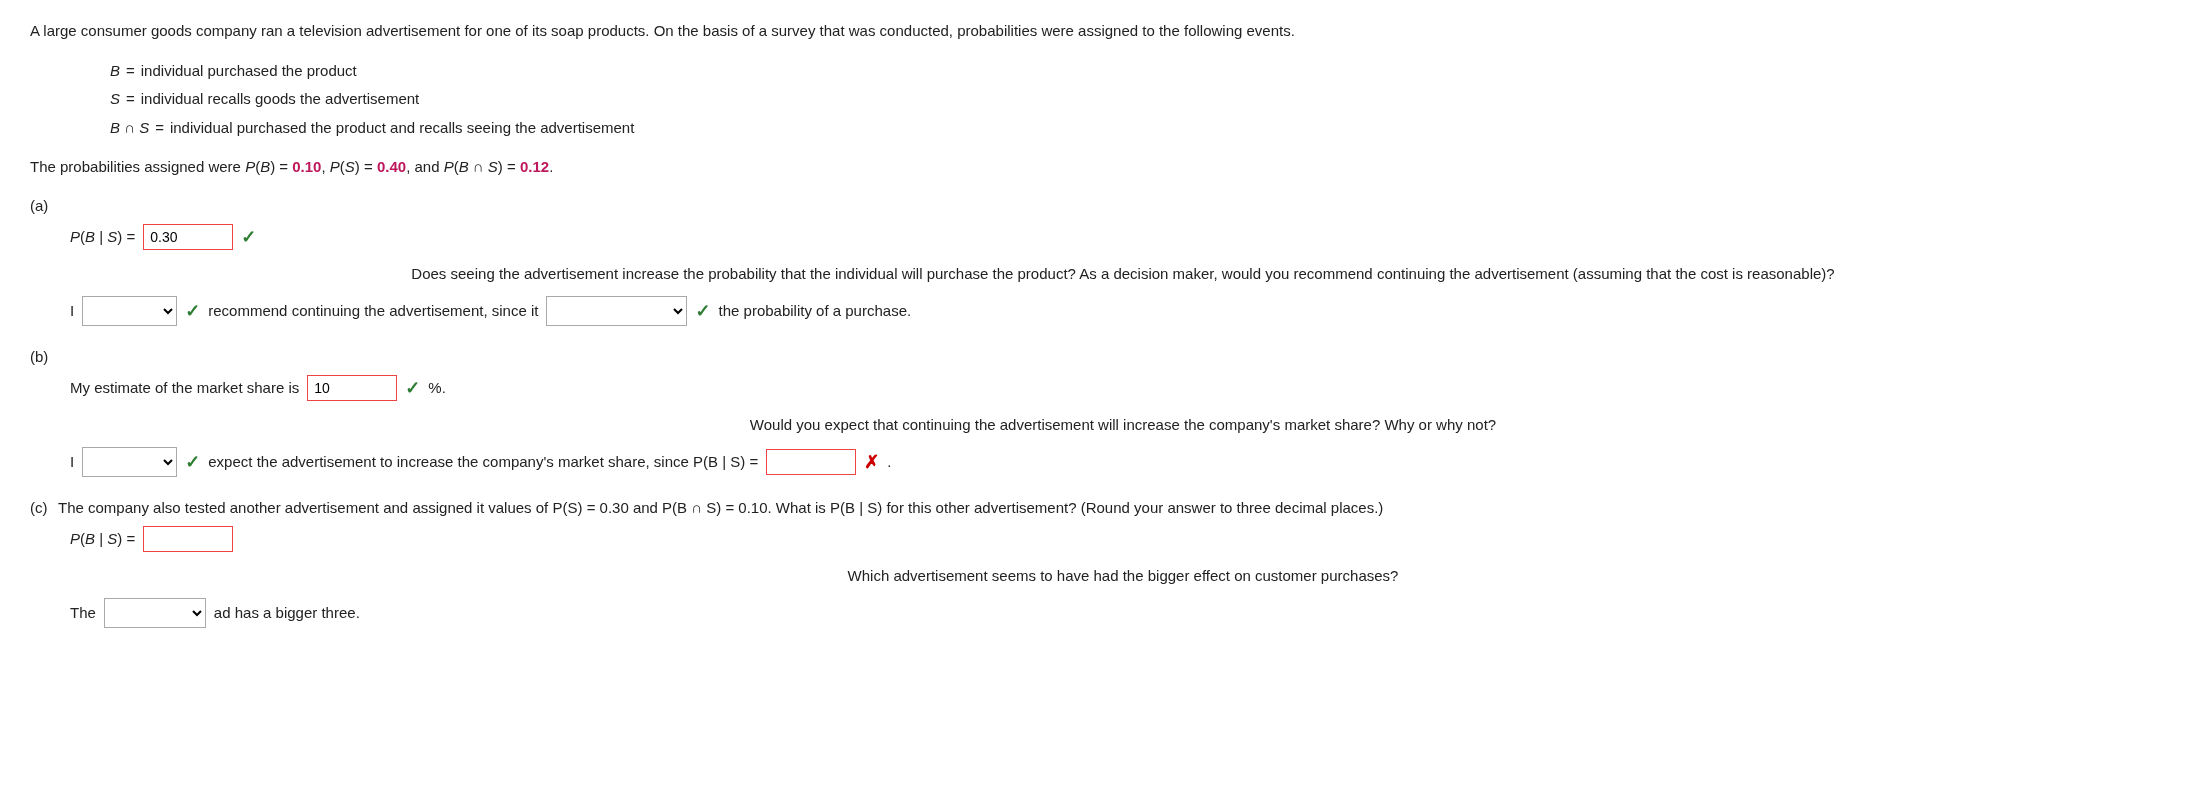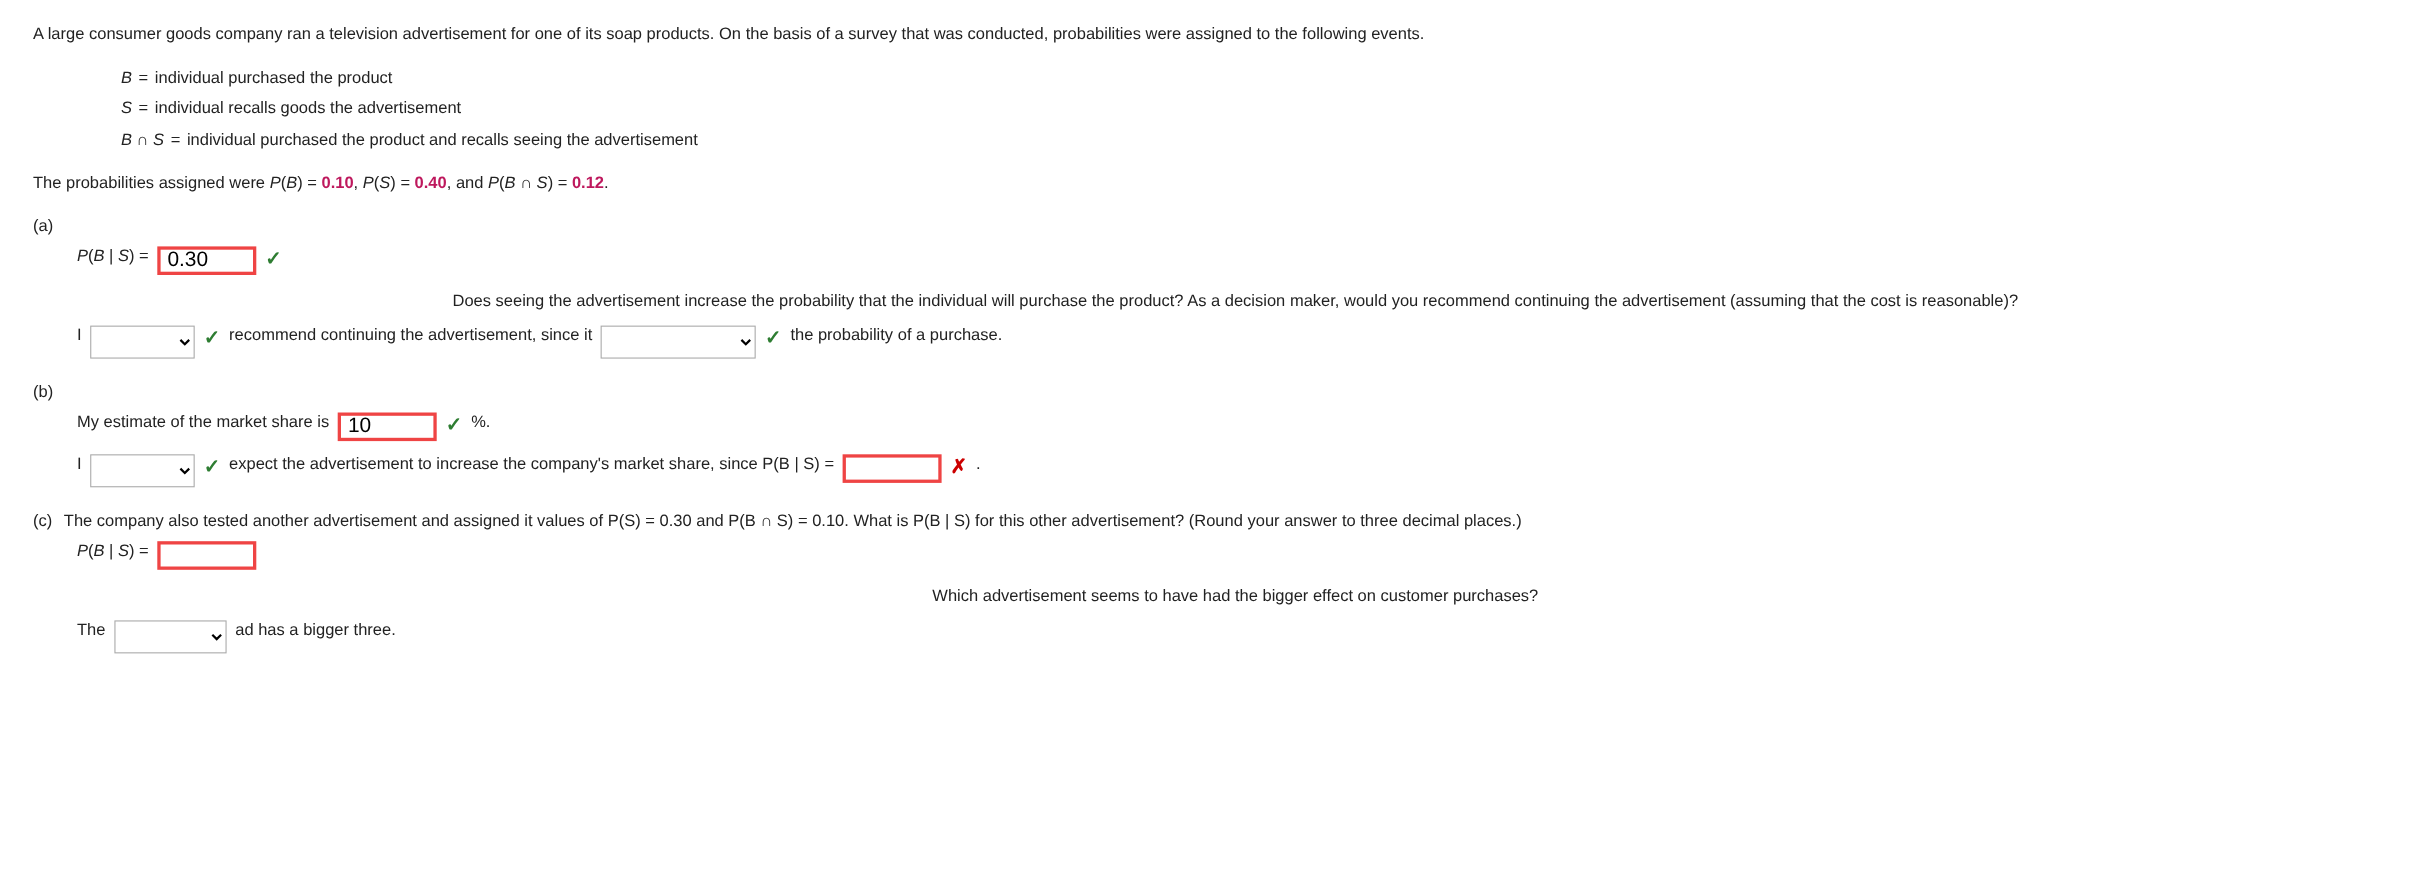--- a/index.html
+++ b/index.html
@@ -38,34 +38,35 @@
       gap: 8px;
       align-items: flex-start;
       margin-bottom: 10px;
     }
     .part-letter {
       font-weight: normal;
       min-width: 20px;
     }
     .answer-row {
       display: flex;
+      align-items: center;
       gap: 8px;
       margin-left: 40px;
       margin-bottom: 12px;
     }
     .answer-row-indent {
       margin-left: 40px;
       margin-bottom: 10px;
       line-height: 1.6;
       text-align: center;
     }
     input[type="text"] {
-      border: 3px solid #ef4444;
+      border: 1px solid #ef4444;
       padding: 2px 6px;
-      font-size: 19px;
+      font-size: 14px;
       width: 90px;
       height: 26px;
     }
     select {
       border: 1px solid #aaa;
       padding: 14px 4px;
       font-size: 15px;
       height: 26px;
       background: #fff;
     }
@@ -148,20 +149,23 @@
     <span class="part-letter">(b)</span>
   </div>
 
   <div class="answer-row">
     <span>My estimate of the market share is</span>
     <input type="text" value="10" style="">
     <span class="check-green">✓</span>
     <span>%.</span>
   </div>
 
+  <div class="answer-row-indent">
+    <span>Would you expect that continuing the advertisement will increase the company's market share? Why or why not?</span>
+  </div>
 
   <div class="answer-row">
     <span>I</span>
     <select>
       <option>would</option>
       <option>would not</option>
     </select>
     <span class="check-green">✓</span>
     <span>expect the advertisement to increase the company's market share, since P(B | S) =</span>
     <input type="text" value="" style="">

